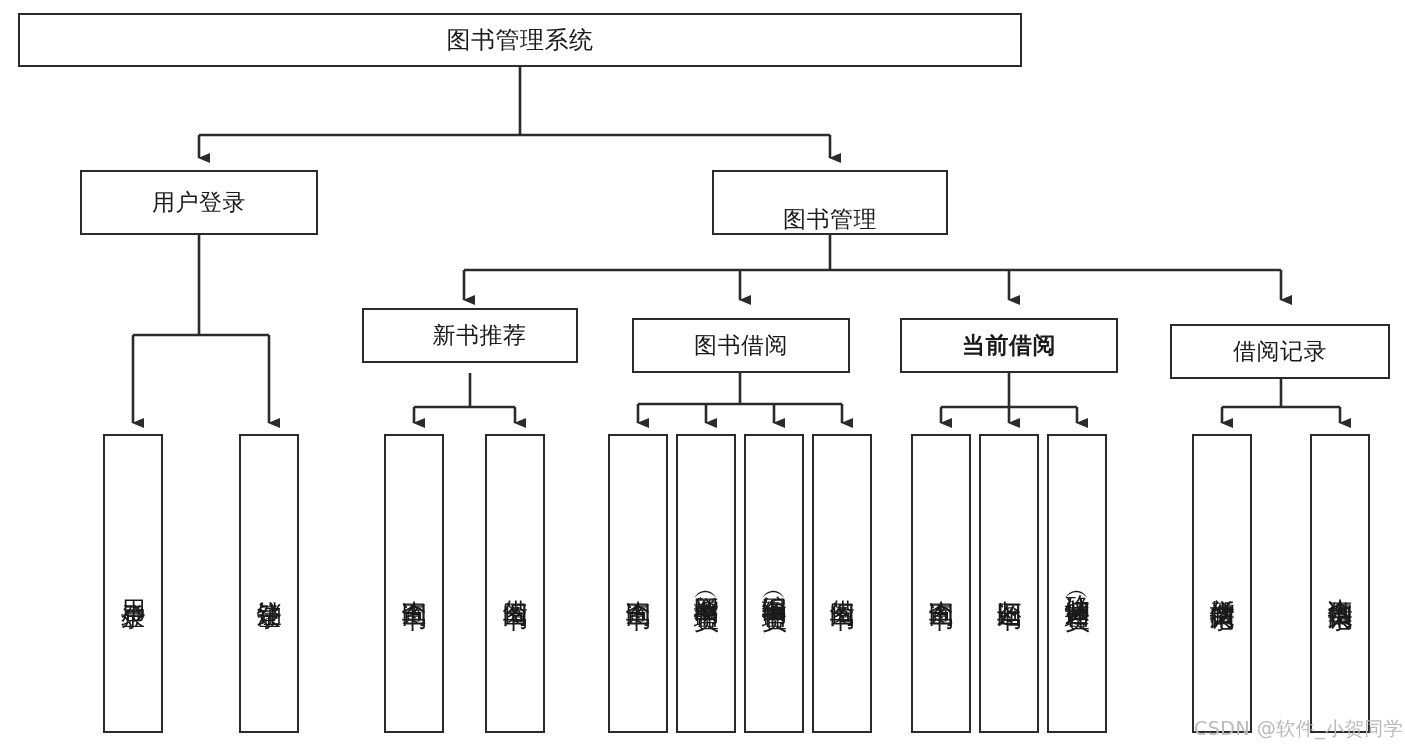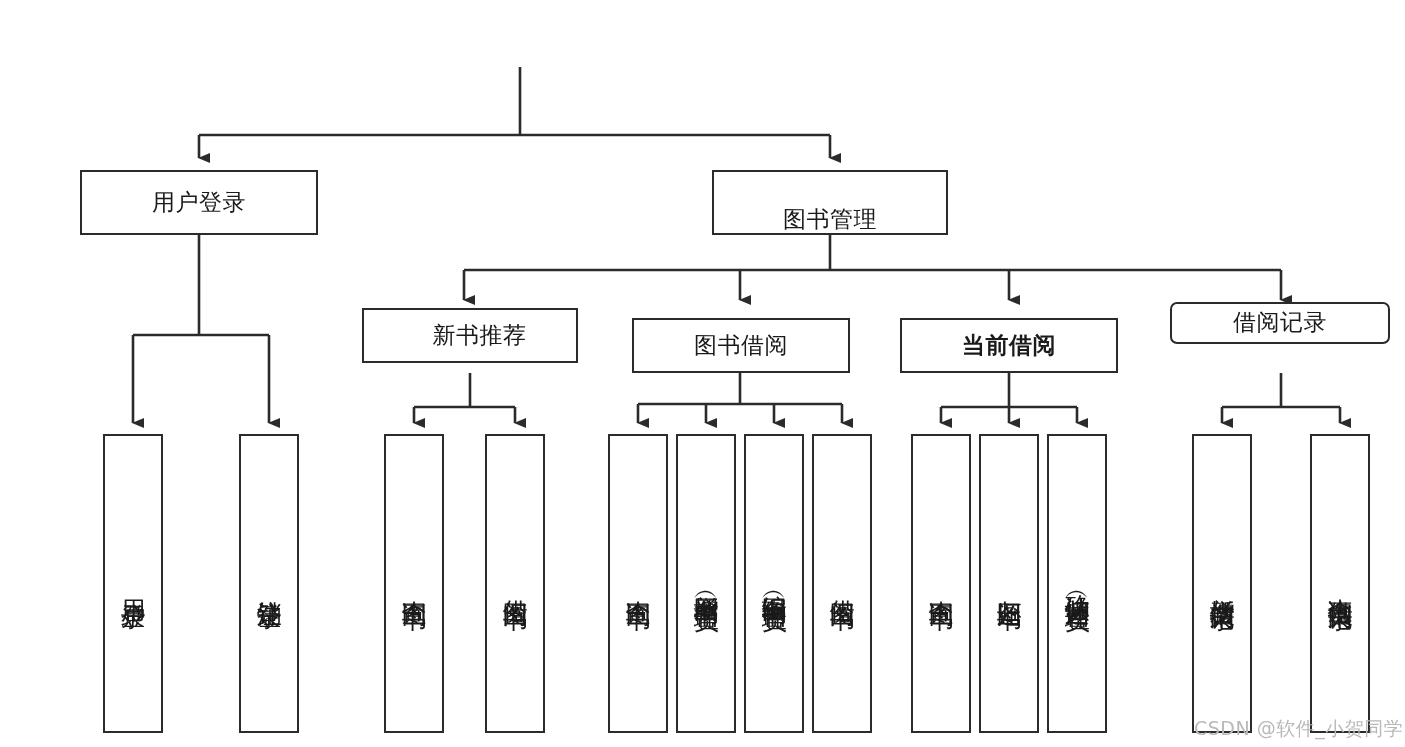--- a/index.html
+++ b/index.html
@@ -122,20 +122,23 @@
       <path d="M1009,407 L1009,423" marker-end="url(#arrow)"></path>
       <path d="M1077,407 L1077,423" marker-end="url(#arrow)"></path>
 
       <path d="M1281,373 L1281,407"></path>
       <path d="M1222,407 L1340,407"></path>
       <path d="M1222,407 L1222,423" marker-end="url(#arrow)"></path>
       <path d="M1340,407 L1340,423" marker-end="url(#arrow)"></path>
     </g>
   </svg>
 
+  <div class="node horiz root" style="left:18px; top:13px; width:1004px; height:54px;">
+    <span class="label">图书管理系统</span>
+  </div>
 
   <div class="node horiz" style="left:80px; top:170px; width:238px; height:65px;">
     <span class="label">用户登录</span>
   </div>
 
   <div class="node horiz" style="left:712px; top:170px; width:236px; height:65px;align-items:flex-end;">
     <span class="label">图书管理</span>
   </div>
 
   <div class="node horiz" style="left:362px; top:308px; width:216px; height:55px;padding-left:19px;">
@@ -143,21 +146,21 @@
   </div>
 
   <div class="node horiz" style="left:632px; top:318px; width:218px; height:55px;">
     <span class="label">图书借阅</span>
   </div>
 
   <div class="node horiz" style="left:900px; top:318px; width:218px; height:55px;font-weight:bold;">
     <span class="label">当前借阅</span>
   </div>
 
-  <div class="node horiz" style="left:1170px; top:302px; width:220px; height:42px;border-radius:7px;">
+  <div class="node horiz" style="left:1170px; top:324px; width:220px; height:55px;">
     <span class="label">借阅记录</span>
   </div>
 
   <div class="node vert" style="left:103px; top:434px; width:60px; height:299px;">
     <span class="label">用户登录</span>
   </div>
 
   <div class="node vert" style="left:239px; top:434px; width:60px; height:299px;">
     <span class="label">注销登录</span>
   </div>

